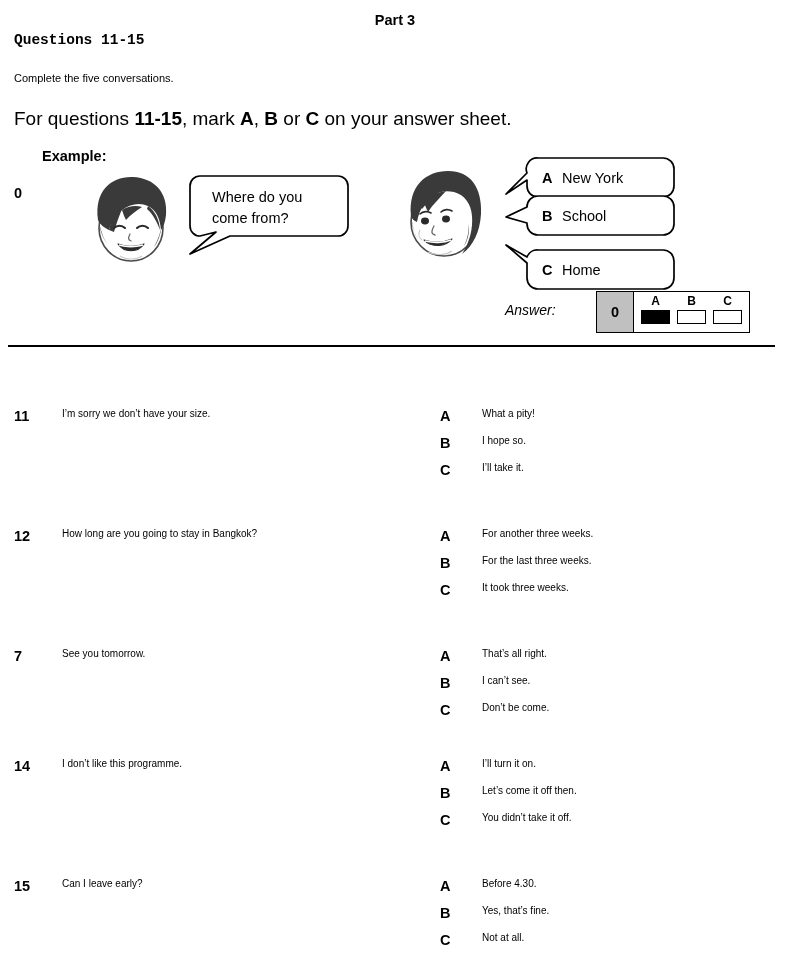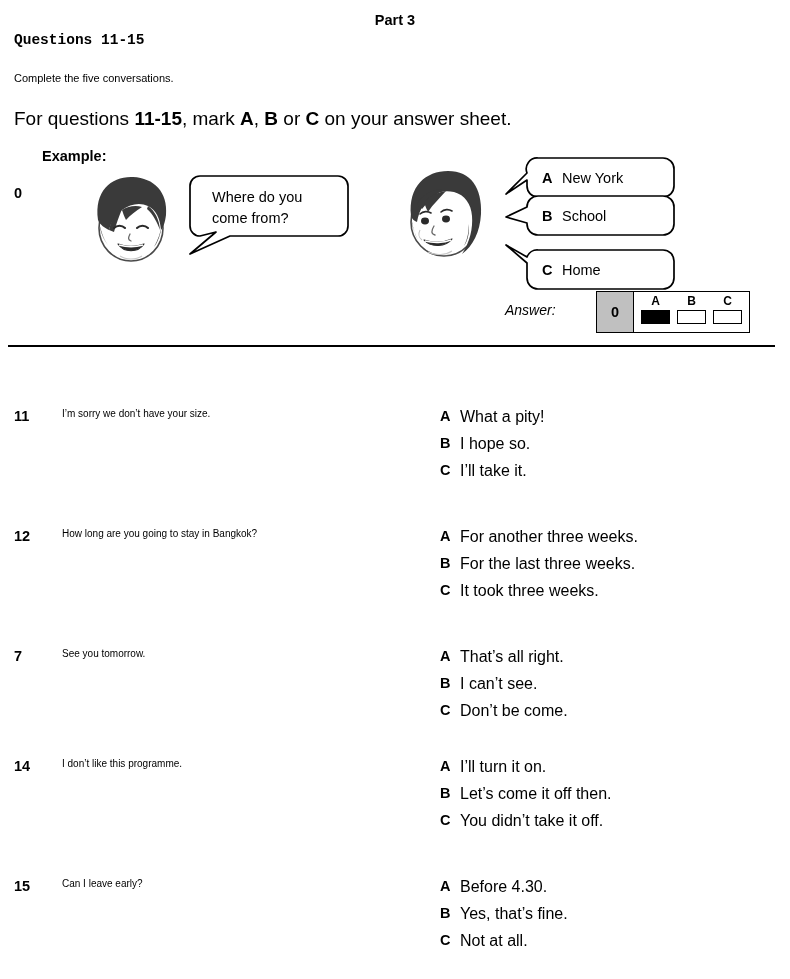--- a/index.html
+++ b/index.html
@@ -161,22 +161,22 @@
   }
   .q-option { position: absolute; left: 0; width: 790px; }
   .q-option-letter {
     position: absolute;
     left: 440px; top: 0;
     font-size: 14.5px;
     font-weight: bold;
   }
   .q-option-text {
     position: absolute;
-    left: 460px; top: 0;
-    font-size: 16px;
+    left: 482px; top: 0;
+    font-size: 10px;
   }
 </style>
 </head>
 <body>
 
 <div class="part-title">Part 3</div>
 <div class="questions-range">Questions 11-15</div>
 <div class="instruction-1">Complete the five conversations.</div>
 <div class="instruction-2"><span>For questions </span><b>11-15</b><span>, mark </span><b>A</b><span>, </span><b>B</b><span> or </span><b>C</b><span> on your answer sheet.</span></div>
 

